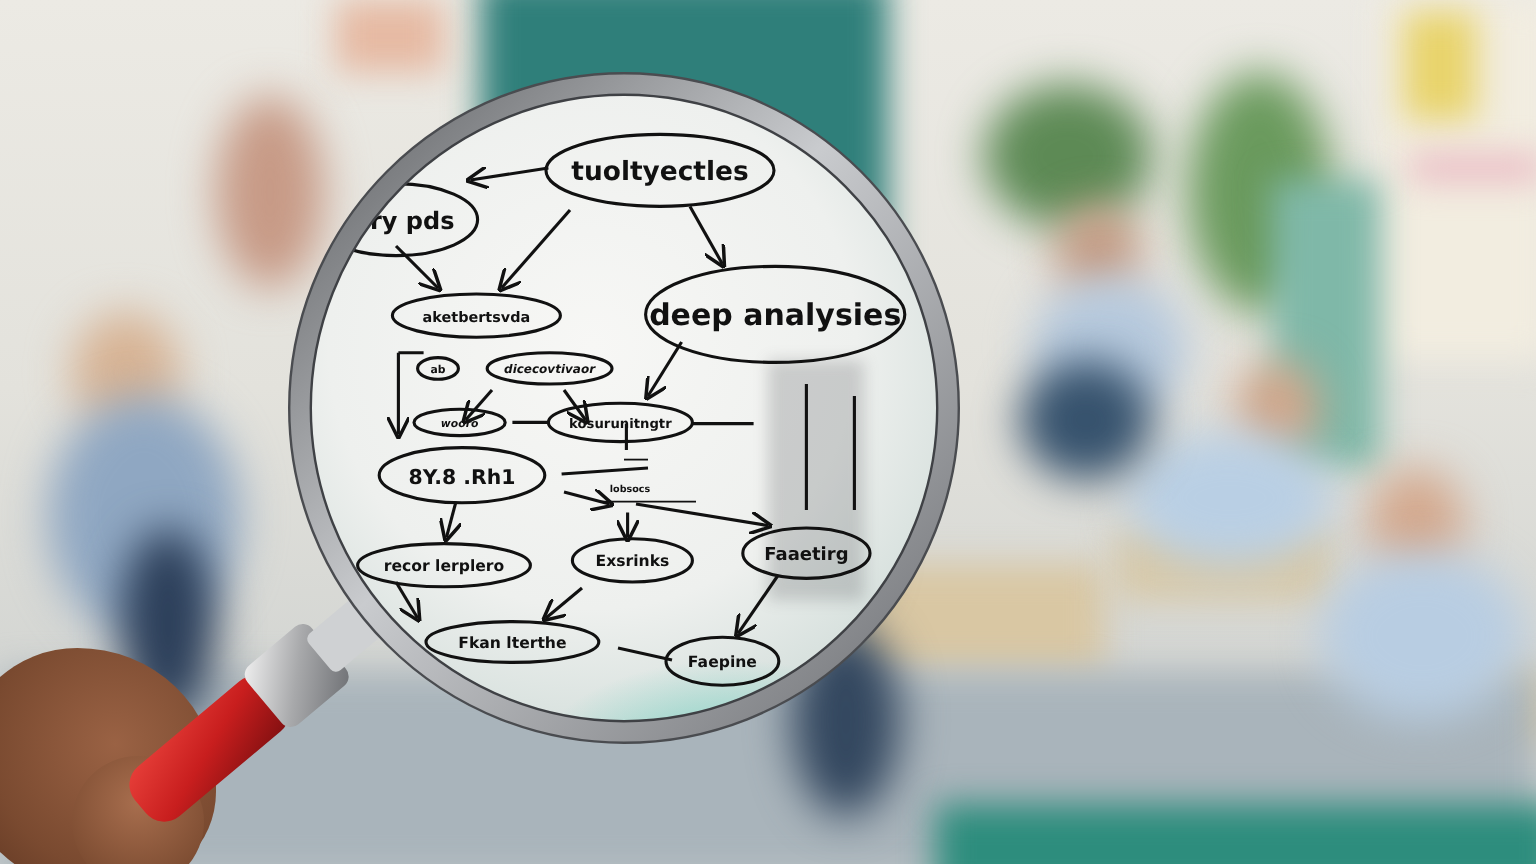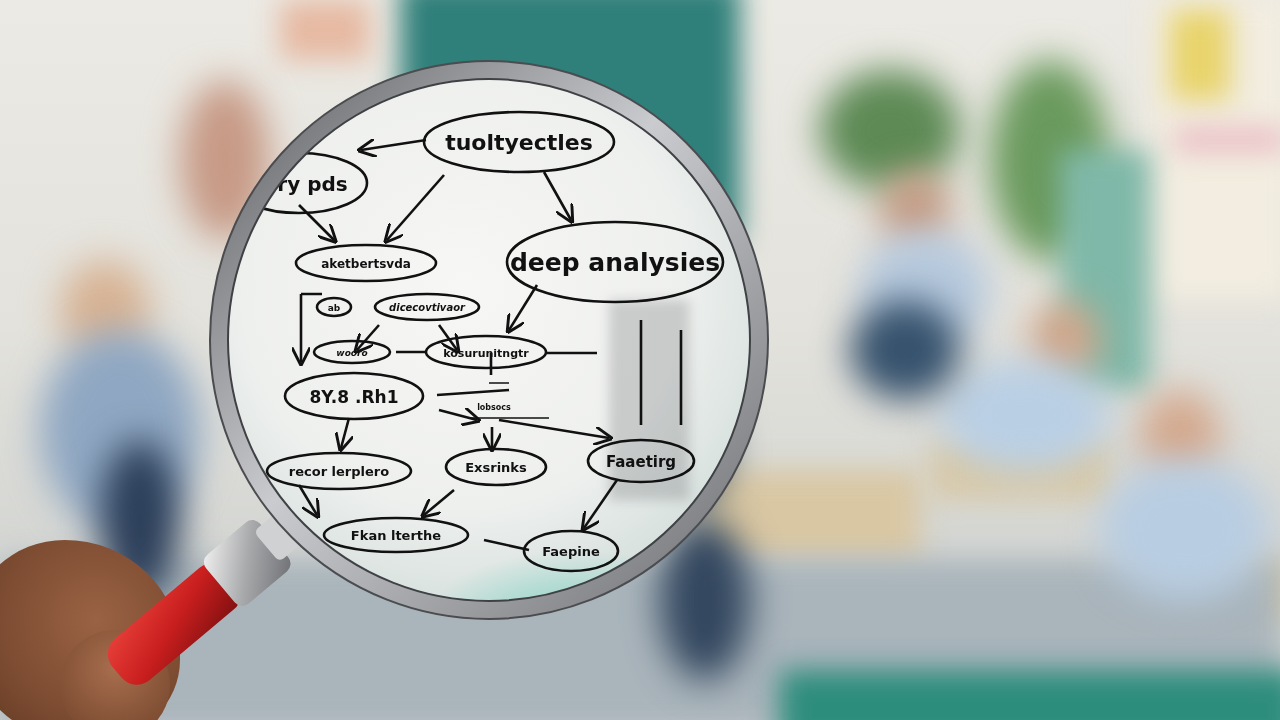--- a/index.html
+++ b/index.html
@@ -1,20 +1,20 @@
 <!DOCTYPE html>
 <html><head>
 <meta charset="utf-8">
 <style>
   html,body{margin:0;padding:0;}
   body{width:1280px;height:720px;overflow:hidden;position:relative;background:#d9dcd6;font-family:"DejaVu Sans",sans-serif;}
   .scene{position:absolute;inset:0;overflow:hidden;}
   .blob{position:absolute;border-radius:50%;filter:blur(18px);}
   .rect{position:absolute;filter:blur(14px);}
-  .lens-wrap{position:absolute;left:189px;top:40px;width:600px;height:600px;}
+  .lens-wrap{position:absolute;left:220px;top:40px;width:600px;height:600px;}
   .label{font-family:"DejaVu Sans",sans-serif;font-weight:bold;fill:#111;}
 </style>
 </head>
 <body>
 
 <div class="scene">
 
   <div class="rect" style="left:0;top:0;width:1280px;height:720px;background:linear-gradient(180deg,#eceae4 0%,#e3e2dc 45%,#c9cdcc 100%);filter:none;"></div>
 
   <div class="rect" style="left:400px;top:-20px;width:340px;height:260px;background:#2f7f7a;"></div>

